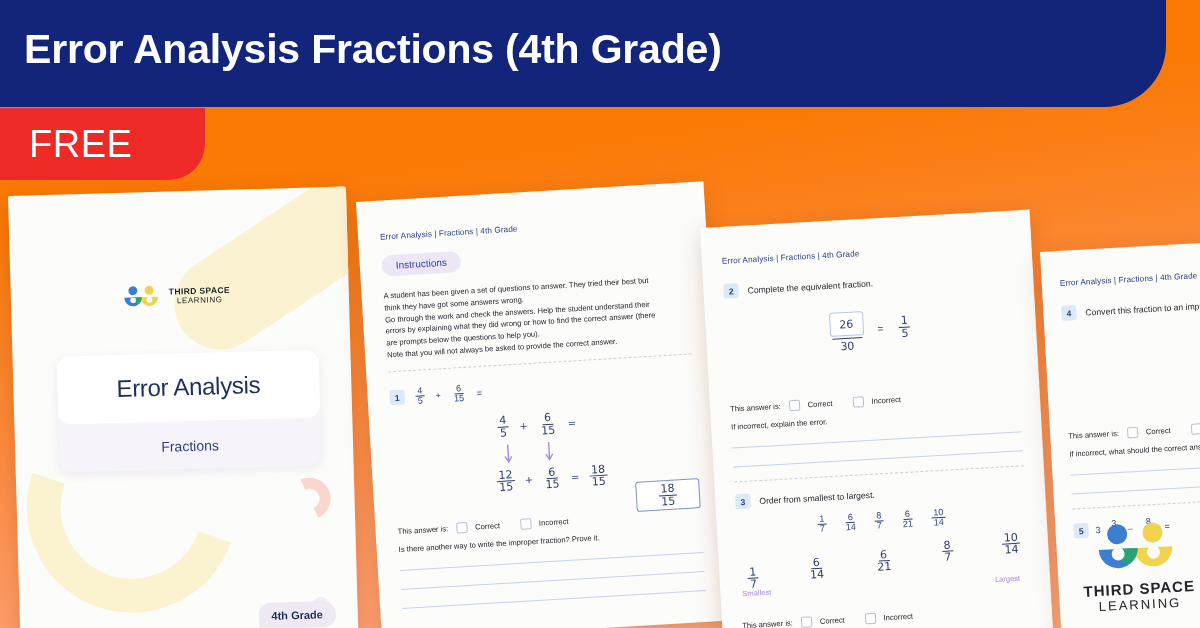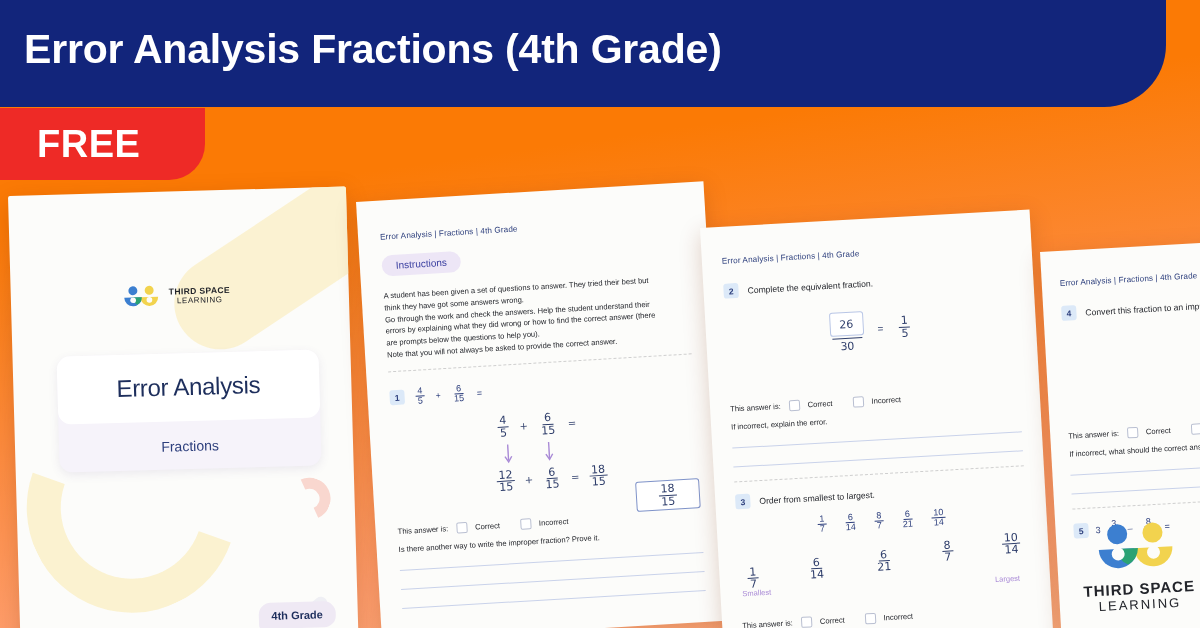--- a/index.html
+++ b/index.html
@@ -30,22 +30,22 @@
   }
   #free-badge {
     position: absolute; left: 0; top: 108px;
     width: 205px; height: 72px;
     background: #EE2A26;
     border-bottom-right-radius: 36px;
     z-index: 39;
     display: flex; align-items: center;
   }
   #free-badge .lbl {
-    margin-left: 37px;
-    color: #fff; font-size: 38px; font-weight: bold; letter-spacing: 0.5px;
+    margin-left: 29px;
+    color: #fff; font-size: 38px; font-weight: normal; letter-spacing: 0.5px;
   }
 
   
   .sheet {
     position: absolute;
     background: #FCFCFA;
     box-shadow: 0 6px 22px rgba(120,40,0,0.22);
     overflow: hidden;
   }
   .sheet-head {

